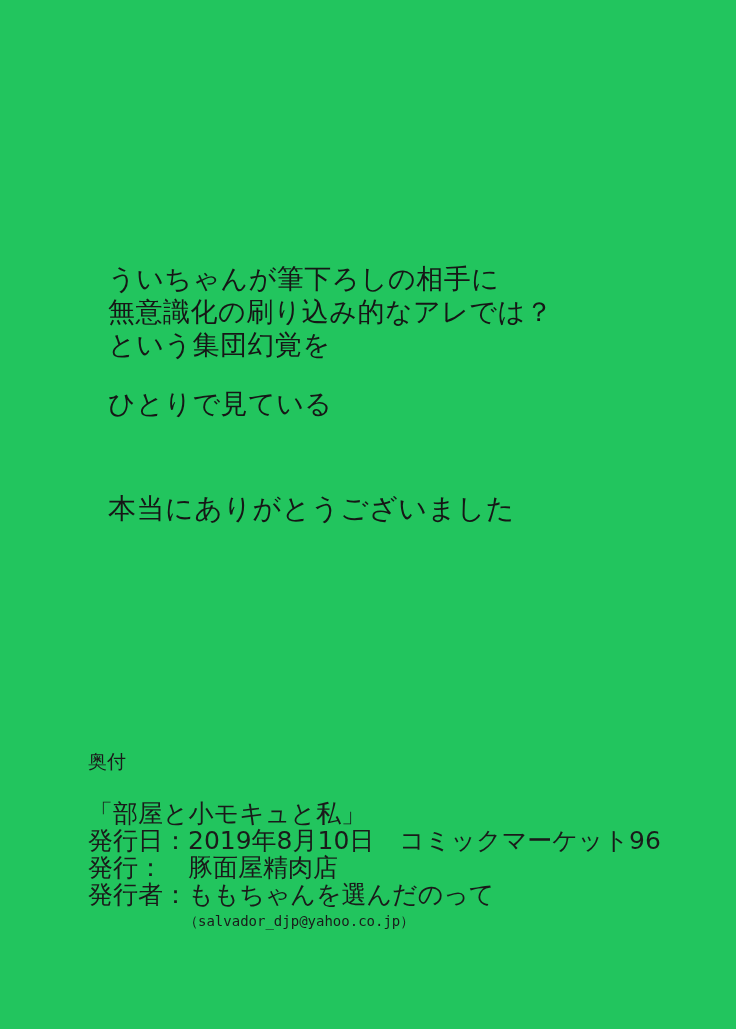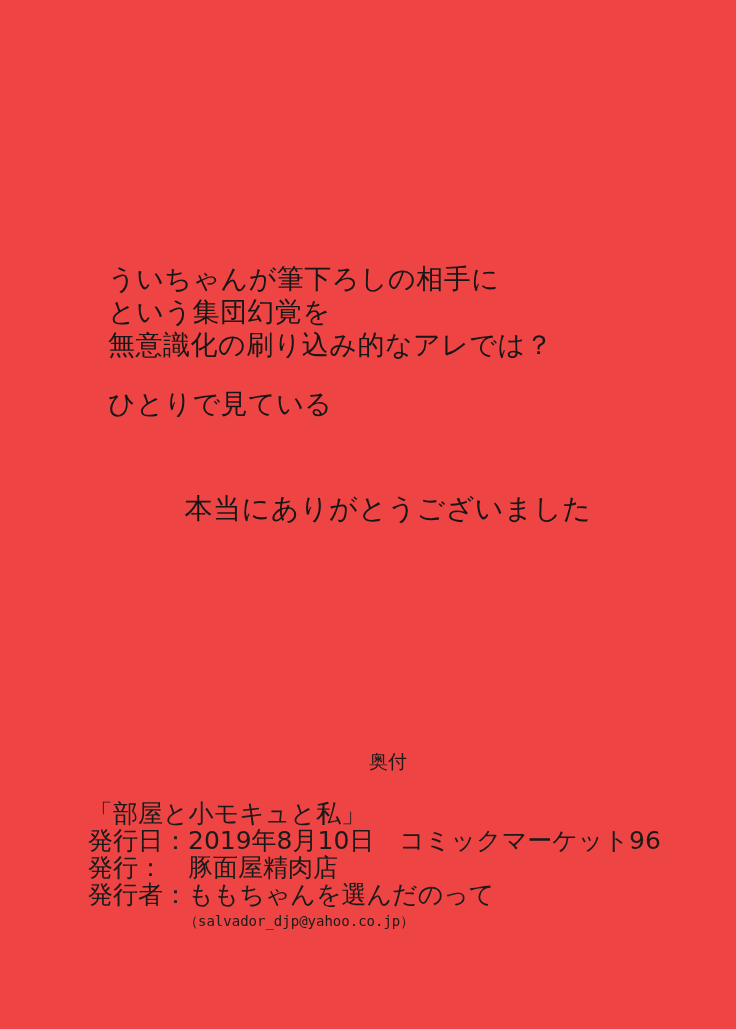--- a/index.html
+++ b/index.html
@@ -11,21 +11,21 @@
     width: 736px;
     height: 1029px;
     position: relative;
     font-family: "DejaVu Sans", sans-serif;
     color: #1a1a1a;
     overflow: hidden;
   }
   .page {
     position: absolute;
     inset: 0;
-    background: #ef4444;
+    background: #22c55e;
   }
 
   
   .afterword {
     position: absolute;
     left: 108px;
     top: 262px;
     width: 560px;
   }
   .aw-line {
@@ -39,36 +39,34 @@
   .aw-gap-small { height: 26px; }
   .aw-gap-large { height: 72px; }
 
   .aw-line.solo {
     font-size: 27px;
     line-height: 33px;
   }
   .aw-line.thanks {
     font-size: 28px;
     line-height: 34px;
-    text-align: center;
   }
 
   
   .colophon {
     position: absolute;
     left: 88px;
     top: 748px;
     width: 600px;
   }
   .col-heading {
     font-size: 19px;
     line-height: 26px;
     margin-bottom: 26px;
     white-space: pre;
-    text-align: center;
   }
   .col-line {
     font-size: 25px;
     line-height: 27px;
     white-space: pre;
   }
   .col-line.indent {
     padding-left: 96px;
   }
   .mono {
@@ -77,22 +75,22 @@
     letter-spacing: 0px;
   }
 </style>
 </head>
 <body>
 
 <div class="page">
 
   <div class="afterword">
     <div class="aw-line">ういちゃんが筆下ろしの相手に</div>
+    <div class="aw-line">無意識化の刷り込み的なアレでは？</div>
     <div class="aw-line">という集団幻覚を</div>
-    <div class="aw-line">無意識化の刷り込み的なアレでは？</div>
 
     <div class="aw-gap-small"></div>
 
     <div class="aw-line solo">ひとりで見ている</div>
 
     <div class="aw-gap-large"></div>
 
     <div class="aw-line thanks">本当にありがとうございました</div>
   </div>
 

